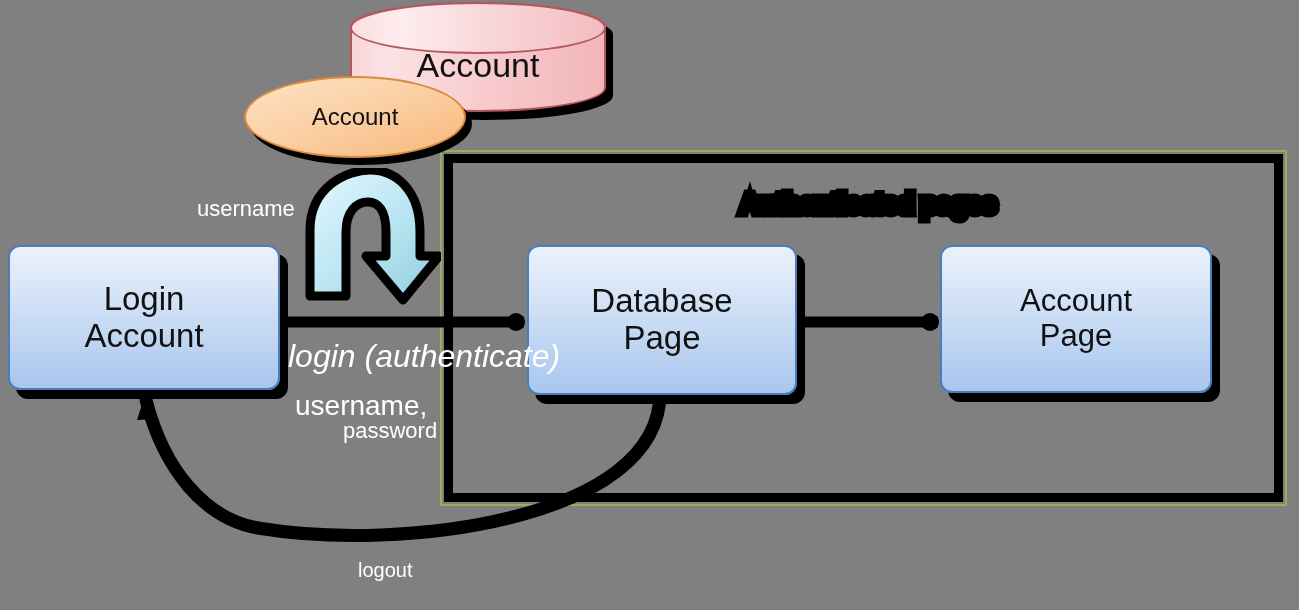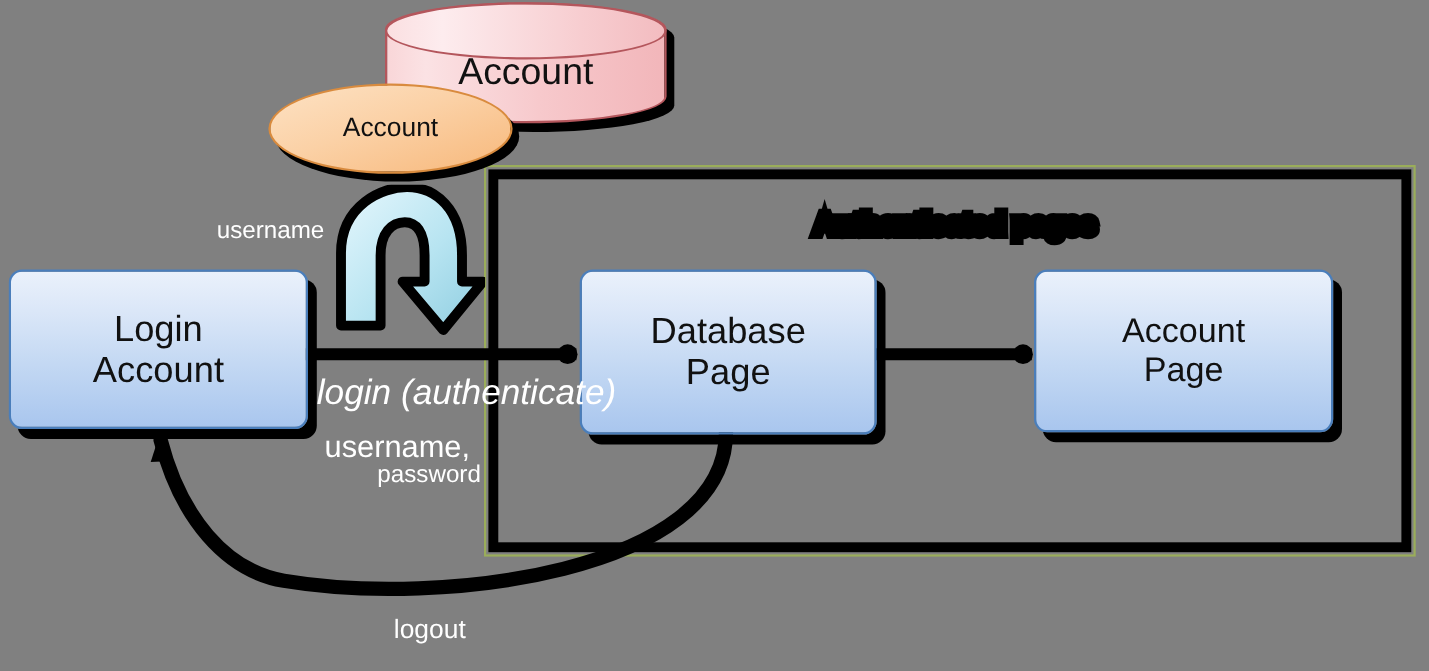--- a/index.html
+++ b/index.html
@@ -86,21 +86,21 @@
 
   
   #wires{position:absolute;left:0;top:0;width:1299px;height:610px;z-index:12;}
 
   
   .edge-label{position:absolute;color:#ffffff;z-index:35;white-space:nowrap;}
   #label-username{left:197px;top:196px;font-size:22px;}
   #label-login-auth{left:288px;top:338px;font-size:32px;font-style:italic;}
   #label-creds-1{left:295px;top:390px;font-size:28px;}
   #label-creds-2{left:295px;top:418px;font-size:22px;margin-left:48px;}
-  #label-logout{left:358px;top:559px;font-size:24px;}
+  #label-logout{left:358px;top:559px;font-size:20px;}
 
   
   #curved-arrow{position:absolute;left:296px;top:168px;width:145px;height:140px;z-index:25;}
 </style>
 </head>
 <body>
 
 <div id="stage">
 
   <div id="auth-container">

